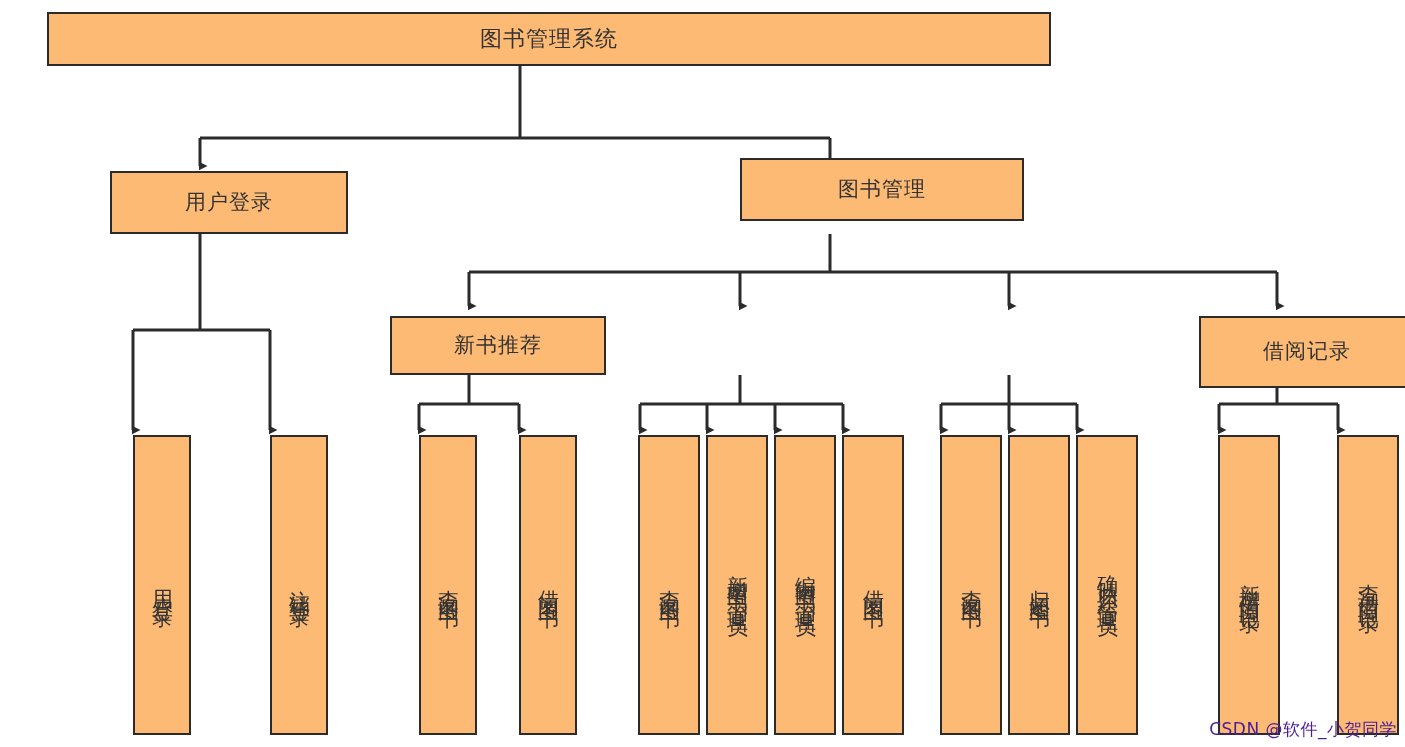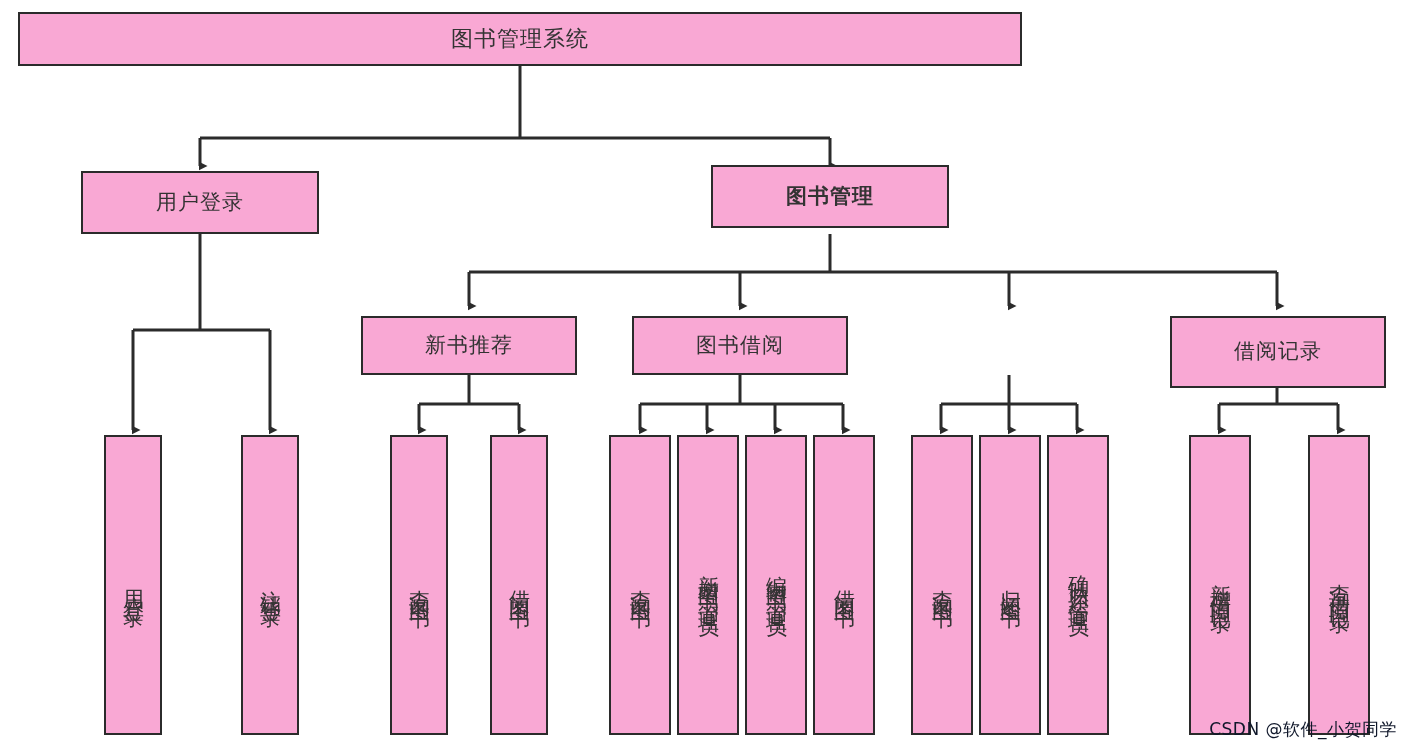--- a/index.html
+++ b/index.html
@@ -21,26 +21,27 @@
     left: 0;
     top: 0;
     width: 1405px;
     height: 747px;
     pointer-events: none;
   }
   .node {
     position: absolute;
     box-sizing: border-box;
     border: 2px solid #2b2b2b;
-    background: #f9a8d4;
+    background: #fdba74;
     display: flex;
     align-items: center;
     justify-content: center;
     color: #333333;
     overflow: hidden;
+    margin-left: 29px;
   }
   .node.h {
     font-size: 21px;
     letter-spacing: 1px;
     line-height: 1.1;
   }
   .node.root {
     font-size: 22px;
   }
   .node.v {
@@ -58,21 +59,21 @@
     writing-mode: vertical-rl;
     text-orientation: upright;
     letter-spacing: 6px;
     white-space: nowrap;
   }
   .watermark {
     position: absolute;
     right: 8px;
     bottom: 6px;
     font-size: 17px;
-    color: #0f172a;
+    color: #4c1d95;
     white-space: nowrap;
     letter-spacing: 0.5px;
   }
 </style>
 </head>
 <body>
 
 <div id="canvas">
 
   <svg id="edges" viewBox="0 0 1405 747" xmlns="http://www.w3.org/2000/svg">
@@ -121,24 +122,23 @@
       <path d="M 1277 375 L 1277 404"></path>
       <path d="M 1219 404 L 1338 404"></path>
       <path d="M 1219 404 L 1219 430" marker-end="url(#arrow)"></path>
       <path d="M 1338 404 L 1338 430" marker-end="url(#arrow)"></path>
     </g>
   </svg>
 
   <div class="node h root" style="left:18px; top:12px; width:1004px; height:54px;">图书管理系统</div>
 
   <div class="node h" style="left:81px; top:171px; width:238px; height:63px;">用户登录</div>
-  <div class="node h" style="left:711px; top:165px; width:238px; height:63px;font-weight:bold;">图书管理</div>
+  <div class="node h" style="left:711px; top:158px; width:284px; height:63px;">图书管理</div>
 
   <div class="node h" style="left:361px; top:316px; width:216px; height:59px;text-align:center;">新书推荐</div>
-  <div class="node h" style="left:632px; top:316px; width:216px; height:59px;">图书借阅</div>
   <div class="node h" style="left:1170px; top:316px; width:216px; height:72px;">借阅记录</div>
 
   <div class="node v" style="left:104px; top:435px; width:58px; height:300px;">
     <span class="vlabel">用户登录</span>
   </div>
   <div class="node v" style="left:241px; top:435px; width:58px; height:300px;">
     <span class="vlabel">注销登录</span>
   </div>
 
   <div class="node v" style="left:390px; top:435px; width:58px; height:300px;">

